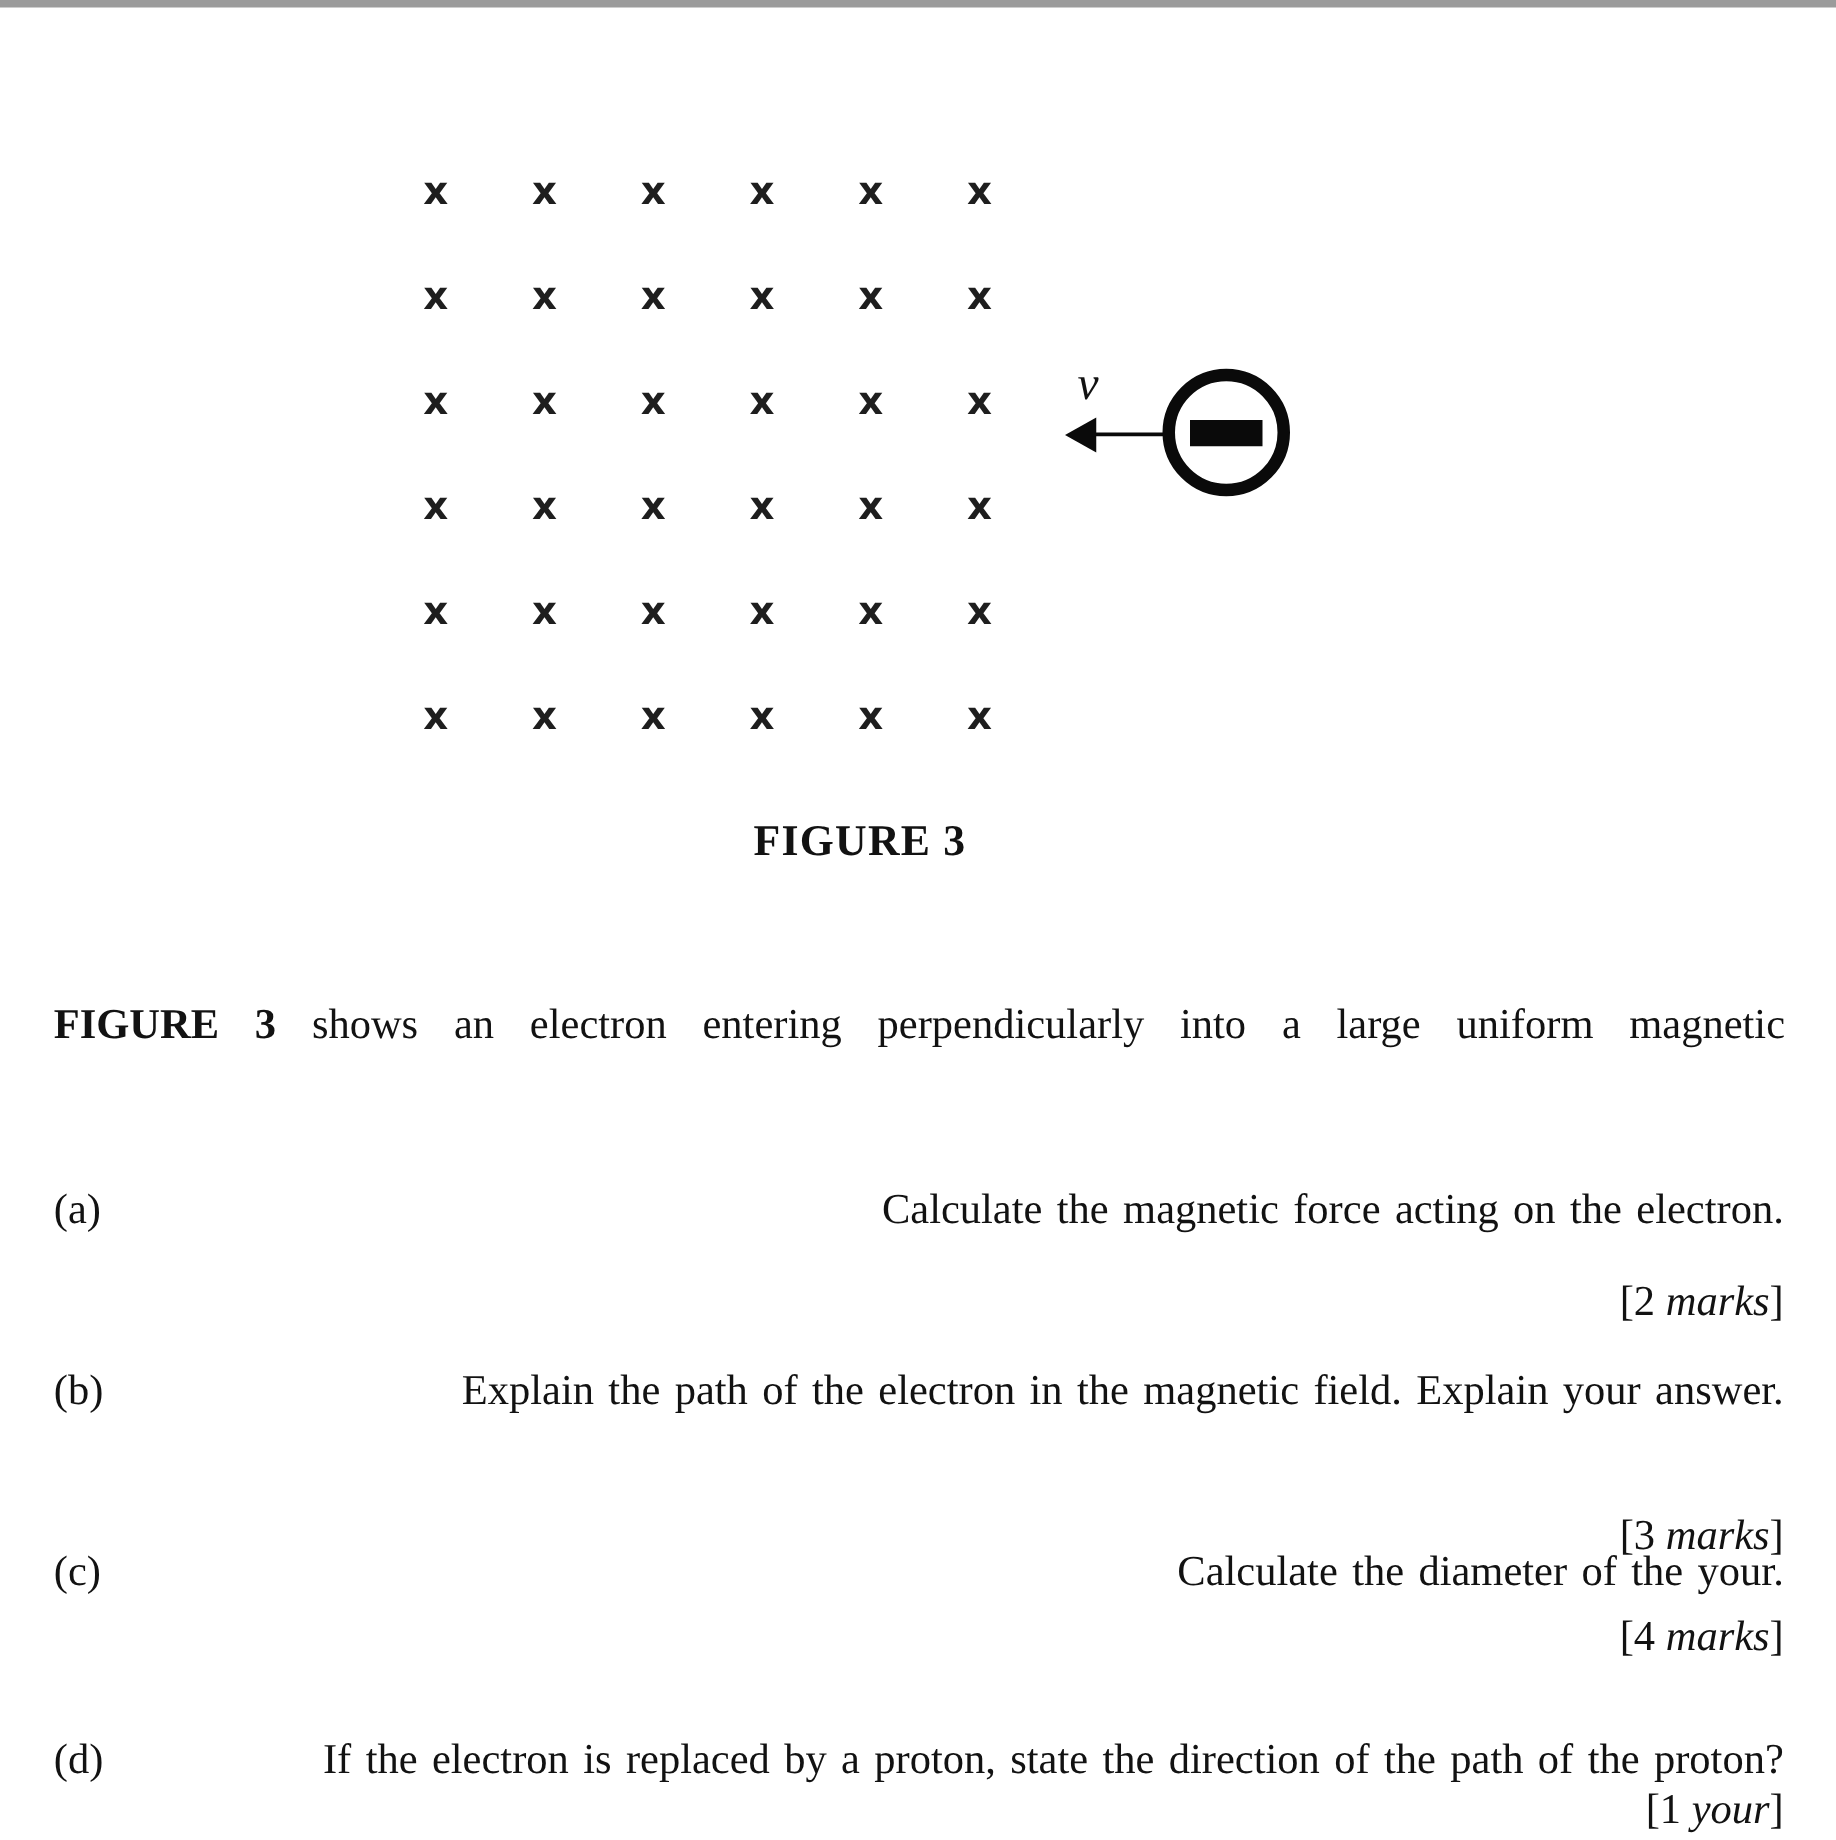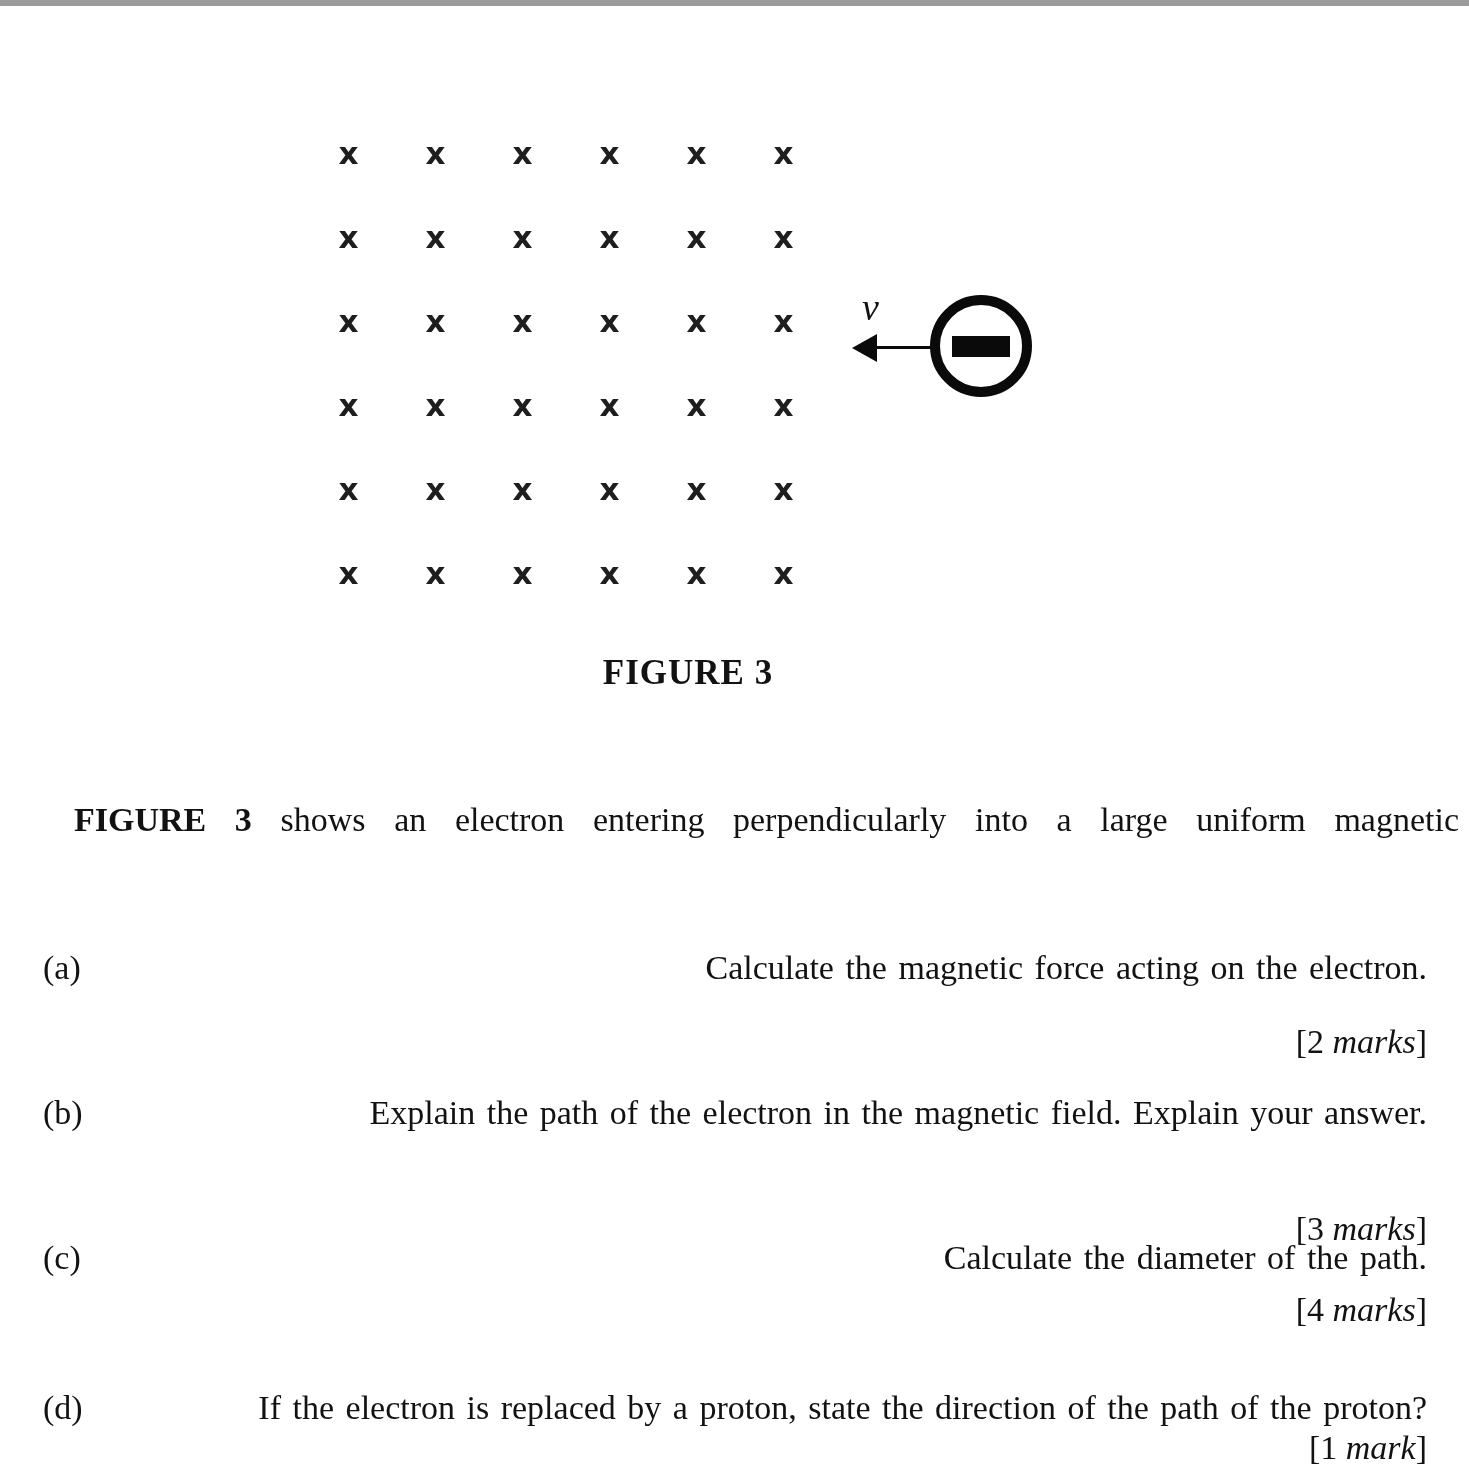--- a/index.html
+++ b/index.html
@@ -87,21 +87,20 @@
     letter-spacing: 1px;
   }
 
   
   .para {
     position: absolute;
     left: 43px; top: 795px;
     width: 1385px;
     font-size: 34px;
     line-height: 50px;
-    margin-left: 31px;
   }
   .para-line1 {
     text-align: justify;
     text-align-last: justify;
     white-space: nowrap; 
   }
   .para-line1 { white-space: normal; }
   .bold { font-weight: bold; }
   sup.sp {
     font-size: 0.62em;
@@ -208,23 +207,23 @@
   <div class="marks-line m-a"><span>[2 </span><span class="it">marks</span><span>]</span></div>
 
   <div class="q-line t-b">
     <span class="q-label">(b)</span>
     <span class="q-text">Explain the path of the electron in the magnetic field. Explain your answer.</span>
   </div>
   <div class="marks-line m-b"><span>[3 </span><span class="it">marks</span><span>]</span></div>
 
   <div class="q-line t-c">
     <span class="q-label">(c)</span>
-    <span class="q-text">Calculate the diameter of the path.</span>
+    <span class="q-text">Calculate the diameter of the your.</span>
   </div>
   <div class="marks-line m-c"><span>[4 </span><span class="it">marks</span><span>]</span></div>
 
   <div class="q-line t-d">
     <span class="q-label">(d)</span>
     <span class="q-text">If the electron is replaced by a proton, state the direction of the path of the proton?</span>
   </div>
-  <div class="marks-line m-d"><span>[1 </span><span class="it">mark</span><span>]</span></div>
+  <div class="marks-line m-d"><span>[1 </span><span class="it">your</span><span>]</span></div>
 
 </div>
 
 </body></html>

